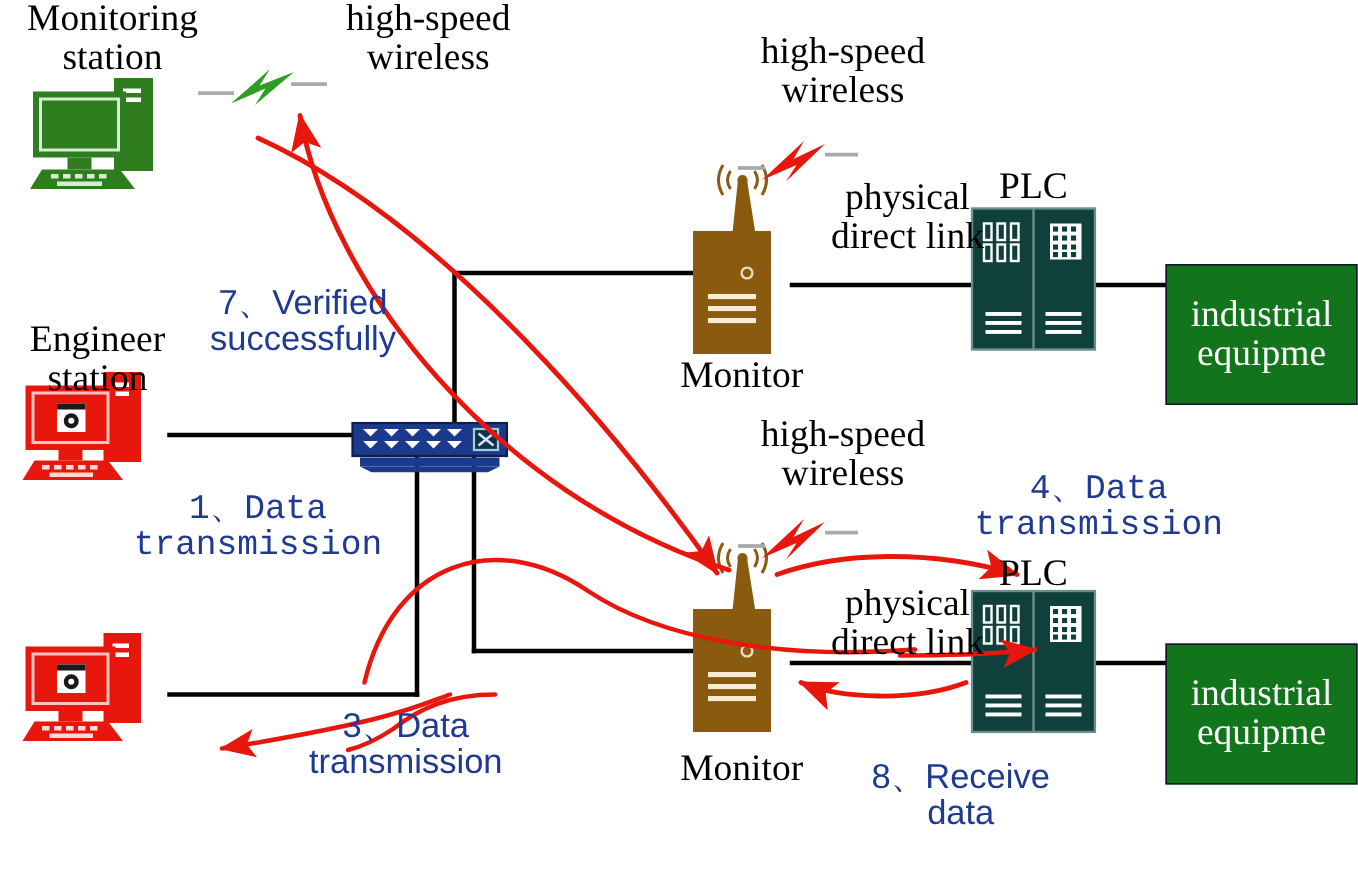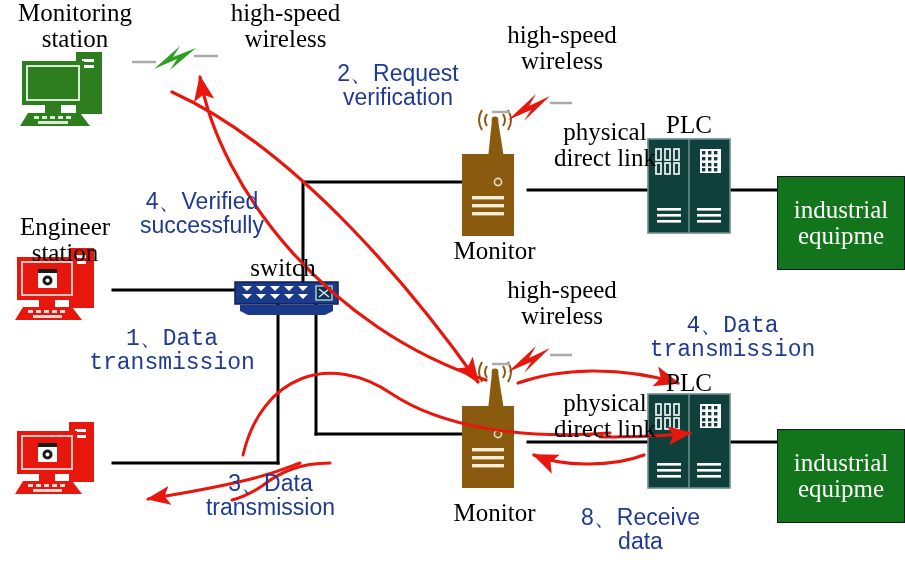--- a/index.html
+++ b/index.html
@@ -169,21 +169,20 @@
           <path d="M36,13 l10,0 l-5,5 z"></path>
         <path d="M50,13 l10,0 l-5,5 z"></path>
           <path d="M64,13 l10,0 l-5,5 z"></path>
       </g>
       <rect x="82" y="5" width="16" height="14" fill="#12304f" stroke="#9fd0c9" stroke-width="1.5"></rect>
       <path d="M85,8 L95,16 M95,8 L85,16" stroke="#cfe8f5" stroke-width="1.6"></path>
       <rect x="6" y="24" width="93" height="6" fill="#1B3A8C"></rect>
       <path d="M6,30 L14,34 L91,34 L99,30 z" fill="#1B3A8C"></path>
     </svg>
   </div>
-  <div class="lbl serif-lbl" style="left:228px;top:255px;width:110px;">switch</div>
 
   <div class="node" style="left:458px;top:96px;width:76px;height:140px;">
     <svg viewBox="0 0 76 140" width="76" height="140">
       <g>
         <path d="M34,24 L30,62 L46,62 L40,24 z" fill="#8A5A0E"></path>
         <circle cx="37" cy="24" r="3.4" fill="#8A5A0E"></circle>
         <g stroke="#8A5A0E" stroke-width="2" fill="none">
           <path d="M29,18 q-4,6 0,12"></path>
             <path d="M24,14 q-6,10 0,20"></path>
           <path d="M45,18 q4,6 0,12"></path>
@@ -327,23 +326,21 @@
       </g>
     </svg>
   </div>
   <div class="lbl serif-lbl" style="left:643px;top:370px;width:92px;">PLC</div>
 
   <div class="eqbox" style="left:777px;top:396px;width:126px;height:92px;">
     <span style="white-space:pre;">industrial
 equipme</span>
   </div>
 
-  <div class="lbl step" style="left:308px;top:62px;width:180px;">2、Request
-verification</div>
-  <div class="lbl step" style="left:112px;top:190px;width:180px;">4、Verified
+  <div class="lbl step" style="left:112px;top:190px;width:180px;">7、Verified
 successfully</div>
   <div class="lbl step" style="left:82px;top:328px;width:180px;font-family:Liberation Mono, monospace;">1、Data
 transmission</div>
   <div class="lbl step" style="left:640px;top:315px;width:185px;font-family:Liberation Mono, monospace;">4、Data
 transmission</div>
   <div class="lbl step" style="left:178px;top:472px;width:185px;">3、Data
 transmission</div>
   <div class="lbl step" style="left:548px;top:506px;width:185px;">8、Receive
 data</div>
 

